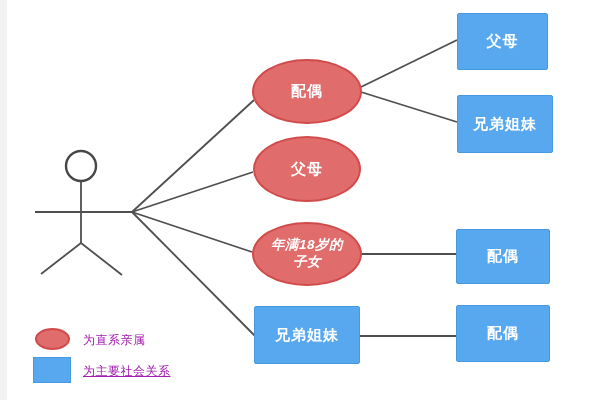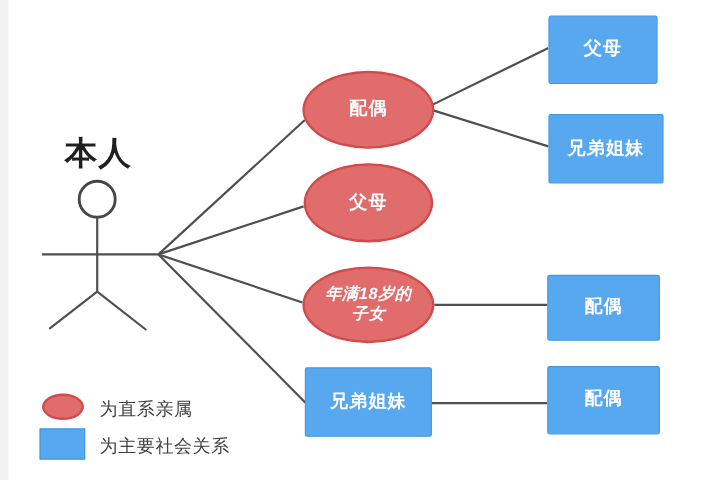--- a/index.html
+++ b/index.html
@@ -65,26 +65,26 @@
     box-sizing: border-box;
   }
   .legend-swatch-rect {
     position: absolute; left: 33px; top: 357px;
     width: 38px; height: 26px;
     background: #58a8f0; border: 1.5px solid #469ae2;
     box-sizing: border-box;
   }
   .legend-label {
     position: absolute; left: 83px;
-    font-size: 15px; color: #404040;
+    font-size: 12px; color: #a21caf;
     letter-spacing: 0.5px;
     text-align: right;
   }
   .legend-label.l1 { top: 332px; }
-  .legend-label.l2 { top: 363px; }
+  .legend-label.l2 { top: 363px; text-decoration: underline; }
 </style>
 </head>
 <body>
 
 <div id="stage">
 
   <div class="gutter-left"></div>
 
   <svg class="wires" viewBox="0 0 600 400">
 
@@ -101,21 +101,20 @@
 
     <g class="figure">
       <circle cx="81" cy="166" r="15"></circle>
       <line x1="81" y1="181" x2="81" y2="243"></line>
       <line x1="35" y1="212" x2="132" y2="212"></line>
       <line x1="81" y1="243" x2="41" y2="274"></line>
       <line x1="81" y1="243" x2="122" y2="275"></line>
     </g>
   </svg>
 
-  <div class="actor-label">本人</div>
 
   <div class="node ellipse" style="left:252px; top:59px; width:110px; height:65px;">配偶</div>
 
   <div class="node ellipse" style="left:253px; top:136px; width:108px; height:66px;">父母</div>
 
   <div class="node ellipse small-text" style="left:252px; top:222px; width:110px; height:64px;">年满18岁的
 子女</div>
 
   <div class="node rect" style="left:254px; top:306px; width:106px; height:58px;">兄弟姐妹</div>
 

